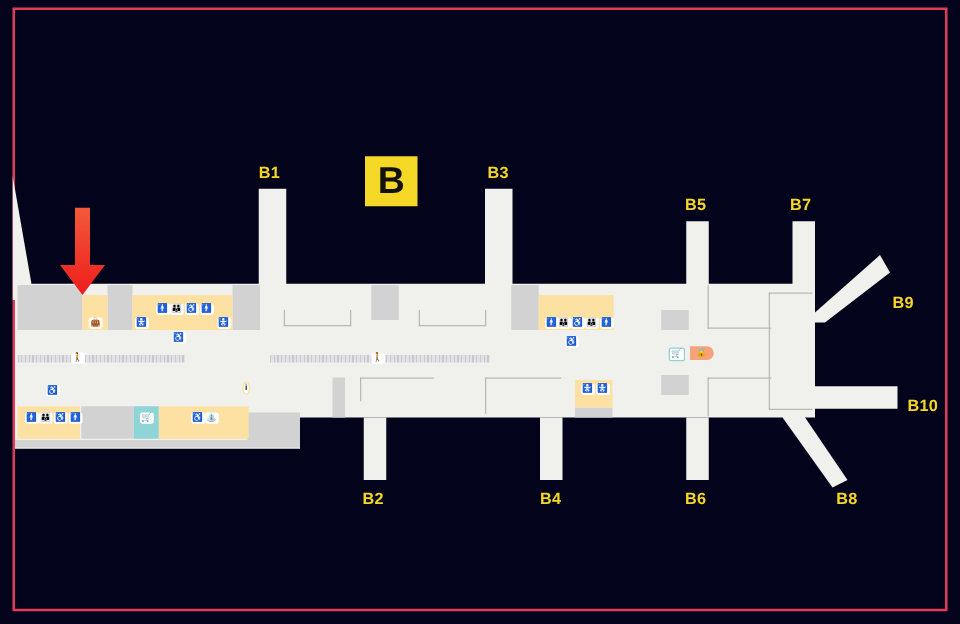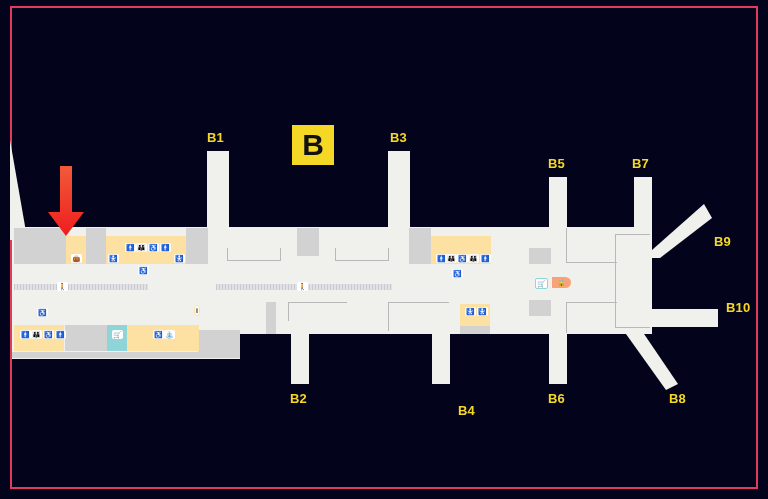--- a/index.html
+++ b/index.html
@@ -73,27 +73,27 @@
 <svg class="abs" style="left:640px;top:200px;" width="80" height="60">
   <polygon points="12,50 64,4 72,18 20,58 12,58" fill="#f0f0ec"></polygon>
 </svg>
 <svg class="abs" style="left:620px;top:320px;" width="60" height="75">
   <polygon points="6,14 20,8 58,64 46,70" fill="#f0f0ec"></polygon>
 </svg>
 
 <div class="gate-label" style="left:207px;top:130px;">B1</div>
 <div class="gate-label" style="left:290px;top:391px;">B2</div>
 <div class="gate-label" style="left:390px;top:130px;">B3</div>
-<div class="gate-label" style="left:458px;top:391px;margin-top:12px;">B4</div>
+<div class="gate-label" style="left:432px;top:391px;">B4</div>
 <div class="gate-label" style="left:548px;top:156px;">B5</div>
 <div class="gate-label" style="left:548px;top:391px;">B6</div>
 <div class="gate-label" style="left:632px;top:156px;">B7</div>
 <div class="gate-label" style="left:669px;top:391px;">B8</div>
 <div class="gate-label" style="left:714px;top:198px;margin-top:36px;">B9</div>
-<div class="gate-label" style="left:726px;top:300px;">B10</div>
+<div class="gate-label" style="left:726px;top:317px;">B10</div>
 
 <div class="logo">B</div>
 
 <span class="icon" style="left:71px;top:254px;">👜</span>
 <span class="icon" style="left:108px;top:254px;">🚼</span>
 <span class="icon" style="left:125px;top:243px;">🚹</span>
 <span class="icon" style="left:136px;top:243px;">👪</span>
 <span class="icon" style="left:148px;top:243px;">♿</span>
 <span class="icon" style="left:160px;top:243px;">🚹</span>
 <span class="icon" style="left:174px;top:254px;">🚼</span>

